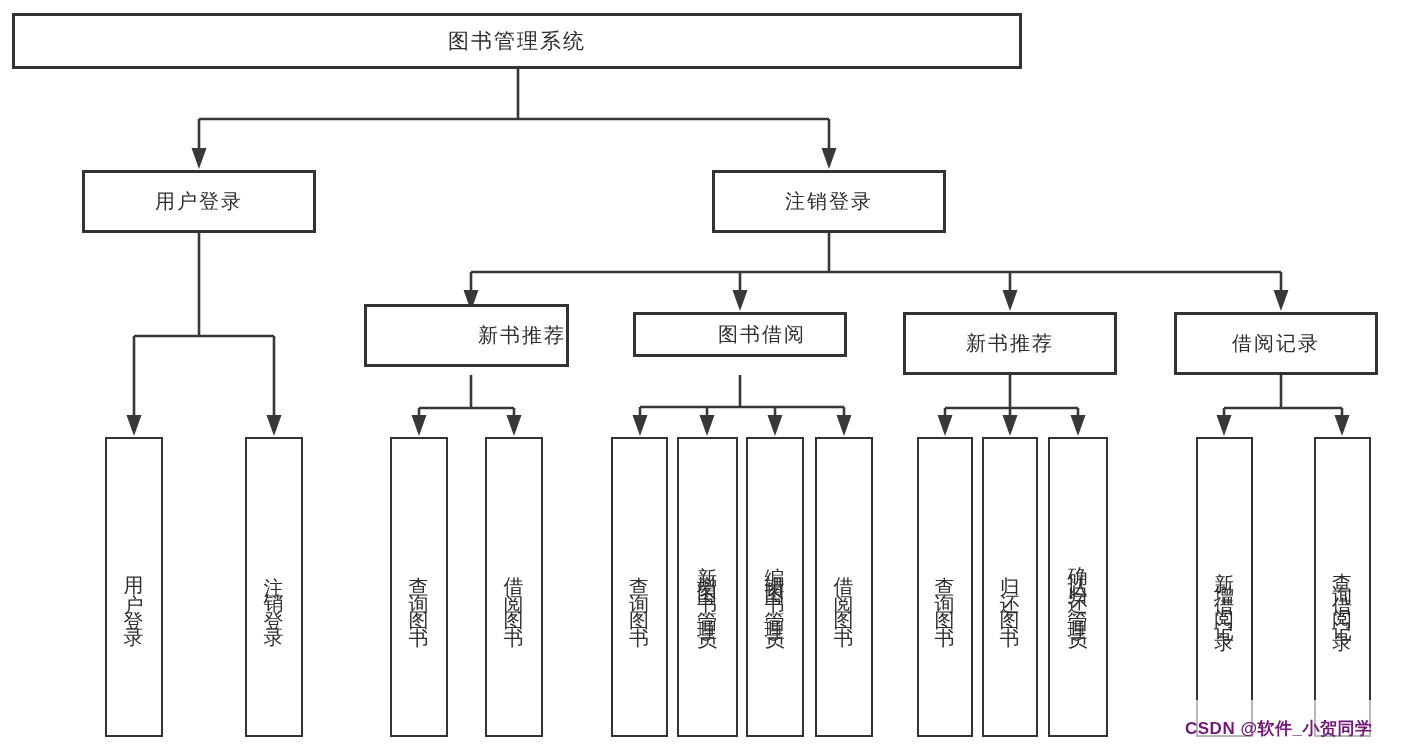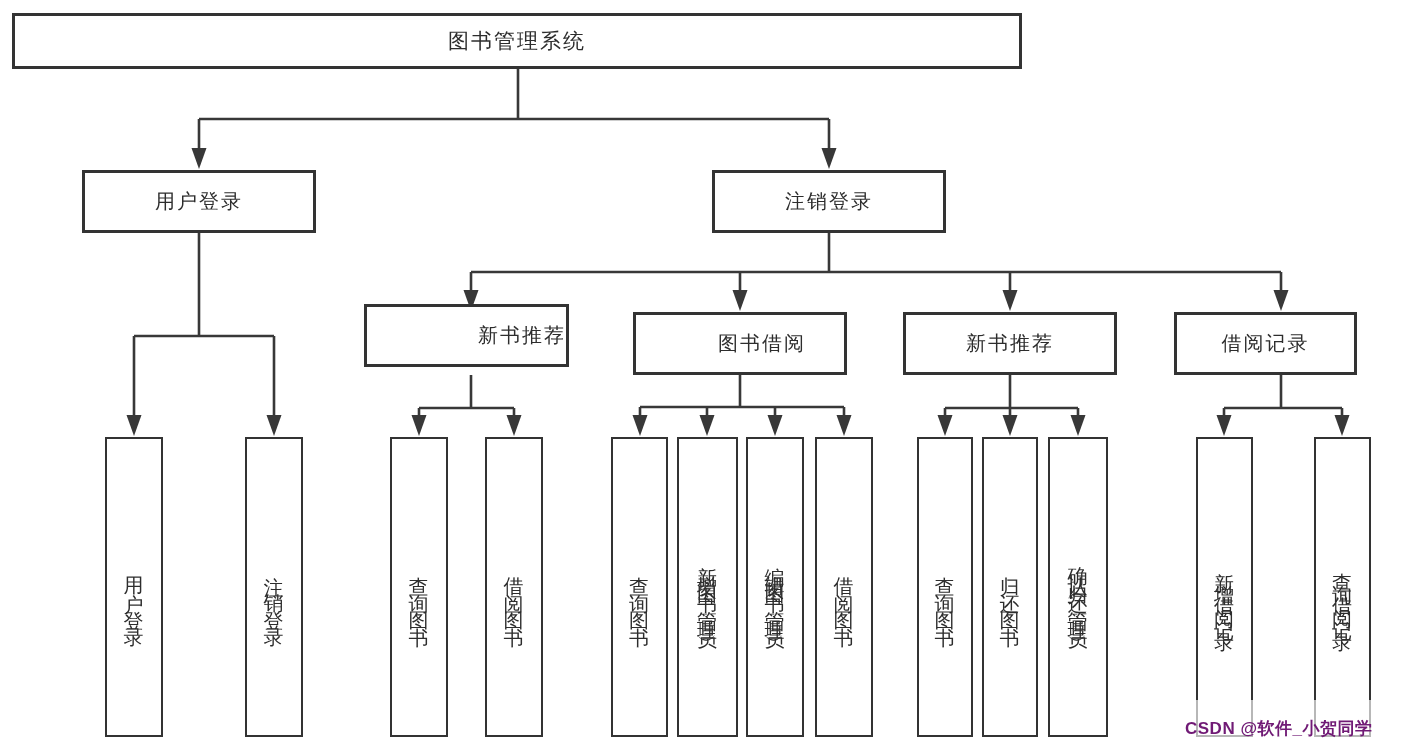--- a/index.html
+++ b/index.html
@@ -80,27 +80,27 @@
   <div class="box h-box" style="left:82px; top:170px; width:234px; height:63px;">
     <span>用户登录</span>
   </div>
   <div class="box h-box" style="left:712px; top:170px; width:234px; height:63px;">
     <span>注销登录</span>
   </div>
 
   <div class="box h-box" style="left:364px; top:304px; width:205px; height:63px;justify-content:flex-end;">
     <span>新书推荐</span>
   </div>
-  <div class="box h-box" style="left:633px; top:312px; width:214px; height:63px;padding-left:44px;">
+  <div class="box h-box" style="left:633px; top:312px; width:214px; height:45px;padding-left:44px;">
     <span>图书借阅</span>
   </div>
   <div class="box h-box" style="left:903px; top:312px; width:214px; height:63px;">
     <span>新书推荐</span>
   </div>
-  <div class="box h-box" style="left:1174px; top:312px; width:183px; height:63px;">
+  <div class="box h-box" style="left:1174px; top:312px; width:204px; height:63px;">
     <span>借阅记录</span>
   </div>
 
   <div class="box v-box" style="left:105px; top:437px; width:58px; height:300px;">
     <span class="v-text ls-4">用户登录</span>
   </div>
   <div class="box v-box" style="left:245px; top:437px; width:58px; height:300px;">
     <span class="v-text ls-4">注销登录</span>
   </div>
 

